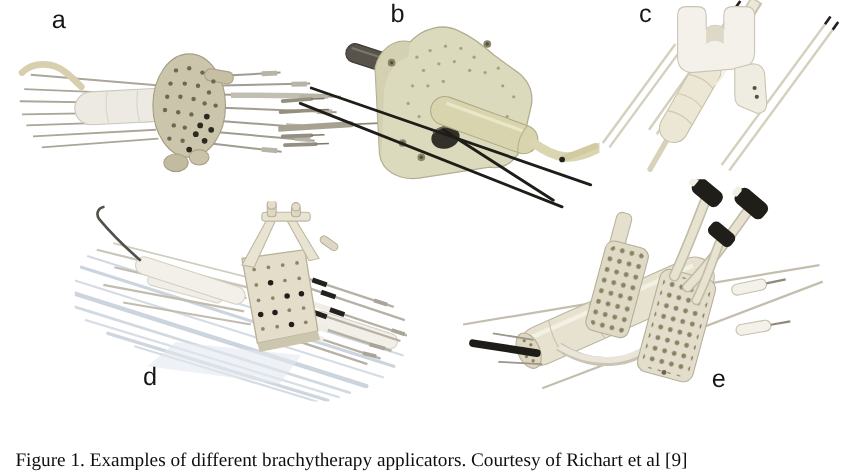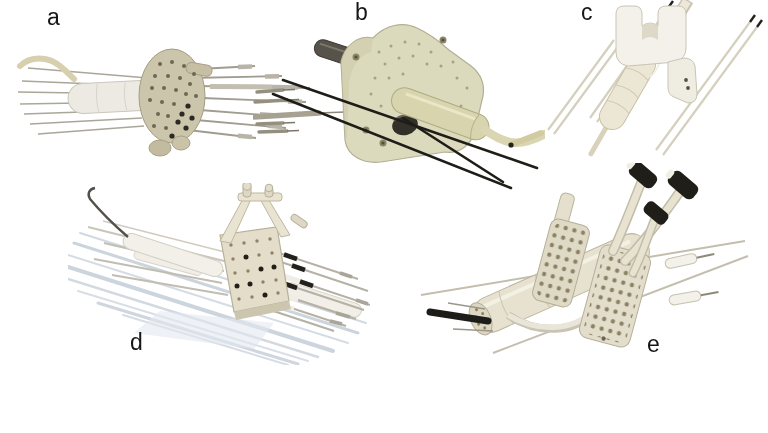--- a/index.html
+++ b/index.html
@@ -435,14 +435,15 @@
       </g>
     </svg>
   </div>
 
   <span class="plabel" style="left:47px;top:6px">a</span>
   <span class="plabel" style="left:355px;top:1px">b</span>
   <span class="plabel" style="left:581px;top:1px">c</span>
   <span class="plabel" style="left:130px;top:331px">d</span>
   <span class="plabel" style="left:647px;top:333px">e</span>
 
+  <p class="caption">Figure 1. Examples of different brachytherapy applicators. Courtesy of Richart et al [9]</p>
 
 </div>
 
 </body></html>

